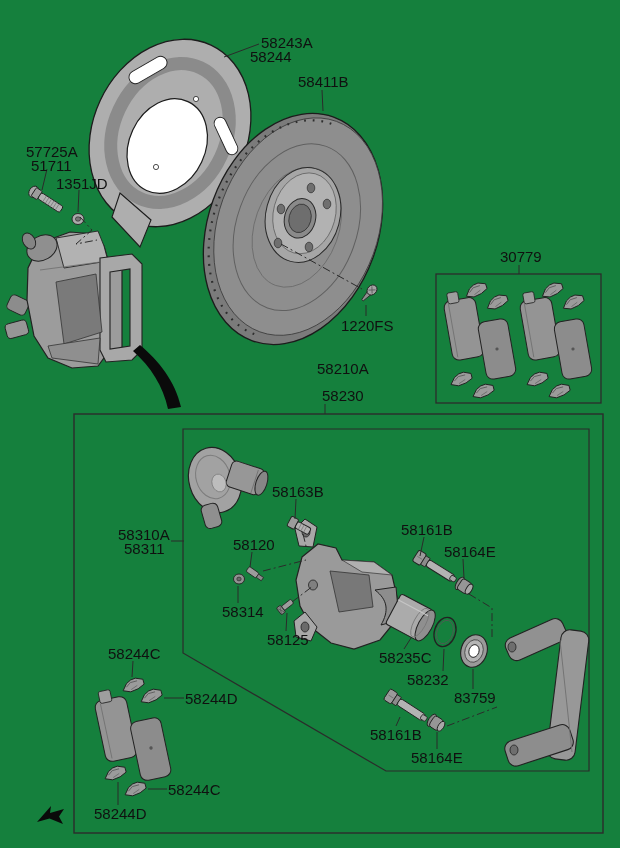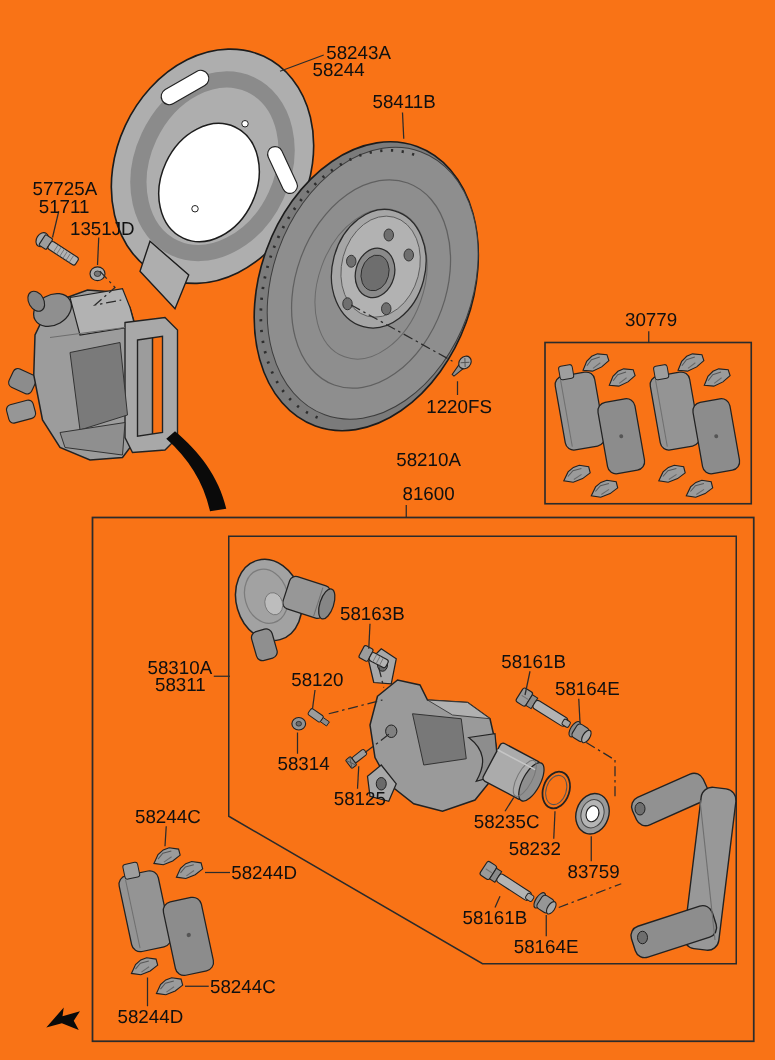--- a/index.html
+++ b/index.html
@@ -1,16 +1,16 @@
 <!DOCTYPE html>
 <html><head>
 <meta charset="utf-8">
 <style>
   html,body{margin:0;padding:0;background:#fff;}
-  #stage{position:relative;width:620px;height:848px;background:#f97316;overflow:hidden;
+  #stage{position:relative;width:620px;height:848px;background:#15803d;overflow:hidden;
          font-family:"Liberation Sans",sans-serif;}
   #art{position:absolute;left:0;top:0;width:620px;height:848px;}
   .lbl{position:absolute;font-size:15px;line-height:1;color:#101010;white-space:nowrap;
        letter-spacing:0;}
   .lbl.fr{font-size:17px;font-weight:normal;letter-spacing:0.5px;margin-top:40px;}
 </style>
 </head>
 <body>
 
 <div id="stage">
@@ -287,21 +287,21 @@
 
 <div class="lbl" style="left:261px;top:35px">58243A</div>
 <div class="lbl" style="left:250px;top:49px">58244</div>
 <div class="lbl" style="left:298px;top:74px">58411B</div>
 <div class="lbl" style="left:26px;top:144px">57725A</div>
 <div class="lbl" style="left:31px;top:158px">51711</div>
 <div class="lbl" style="left:56px;top:176px">1351JD</div>
 <div class="lbl" style="left:500px;top:249px">30779</div>
 <div class="lbl" style="left:341px;top:318px">1220FS</div>
 <div class="lbl" style="left:317px;top:361px">58210A</div>
-<div class="lbl" style="left:322px;top:388px">81600</div>
+<div class="lbl" style="left:322px;top:388px">58230</div>
 <div class="lbl" style="left:118px;top:527px">58310A</div>
 <div class="lbl" style="left:124px;top:541px">58311</div>
 <div class="lbl" style="left:272px;top:484px">58163B</div>
 <div class="lbl" style="left:233px;top:537px">58120</div>
 <div class="lbl" style="left:401px;top:522px">58161B</div>
 <div class="lbl" style="left:444px;top:544px">58164E</div>
 <div class="lbl" style="left:222px;top:604px">58314</div>
 <div class="lbl" style="left:267px;top:632px">58125</div>
 <div class="lbl" style="left:379px;top:650px">58235C</div>
 <div class="lbl" style="left:407px;top:672px">58232</div>

